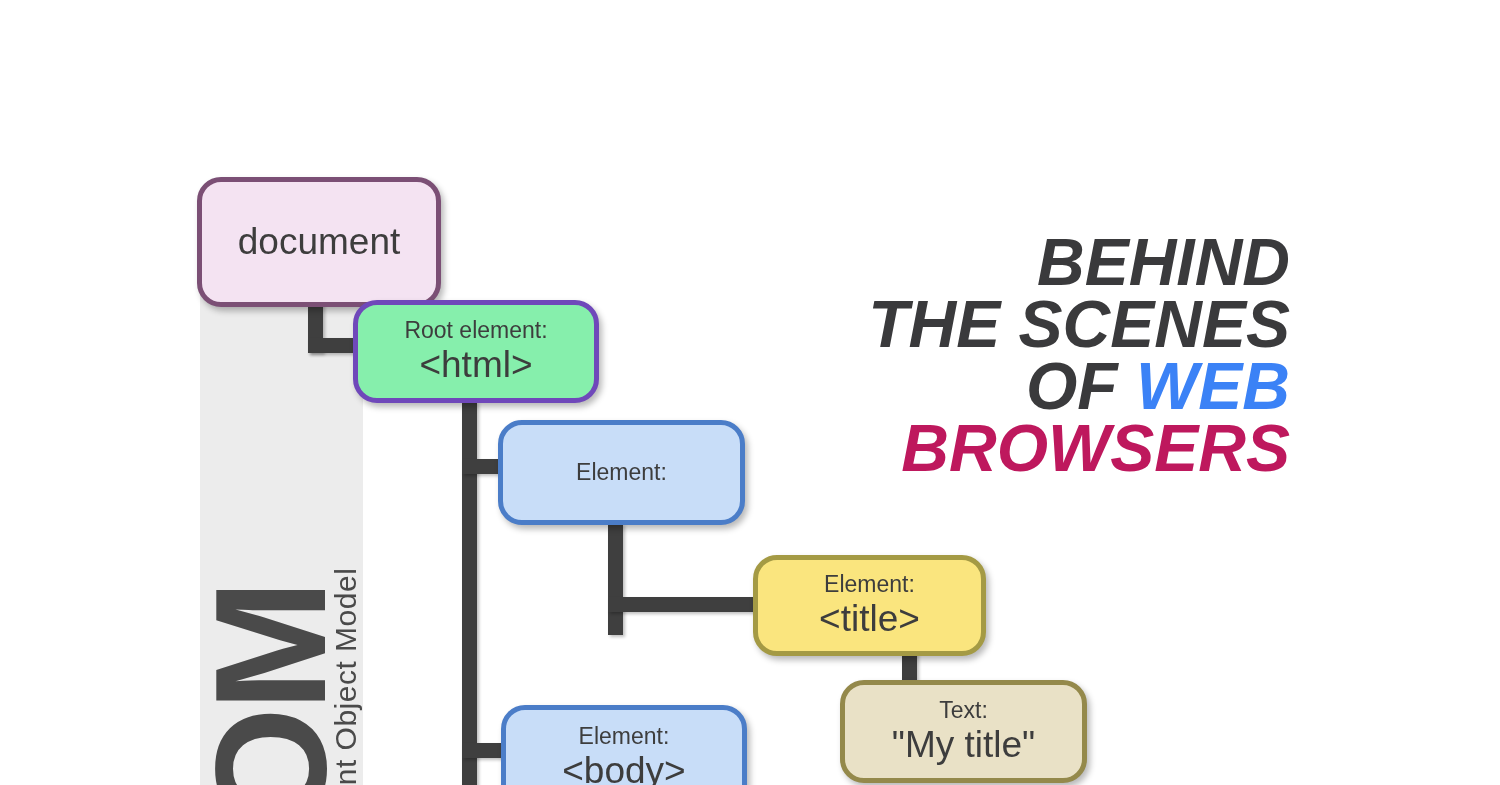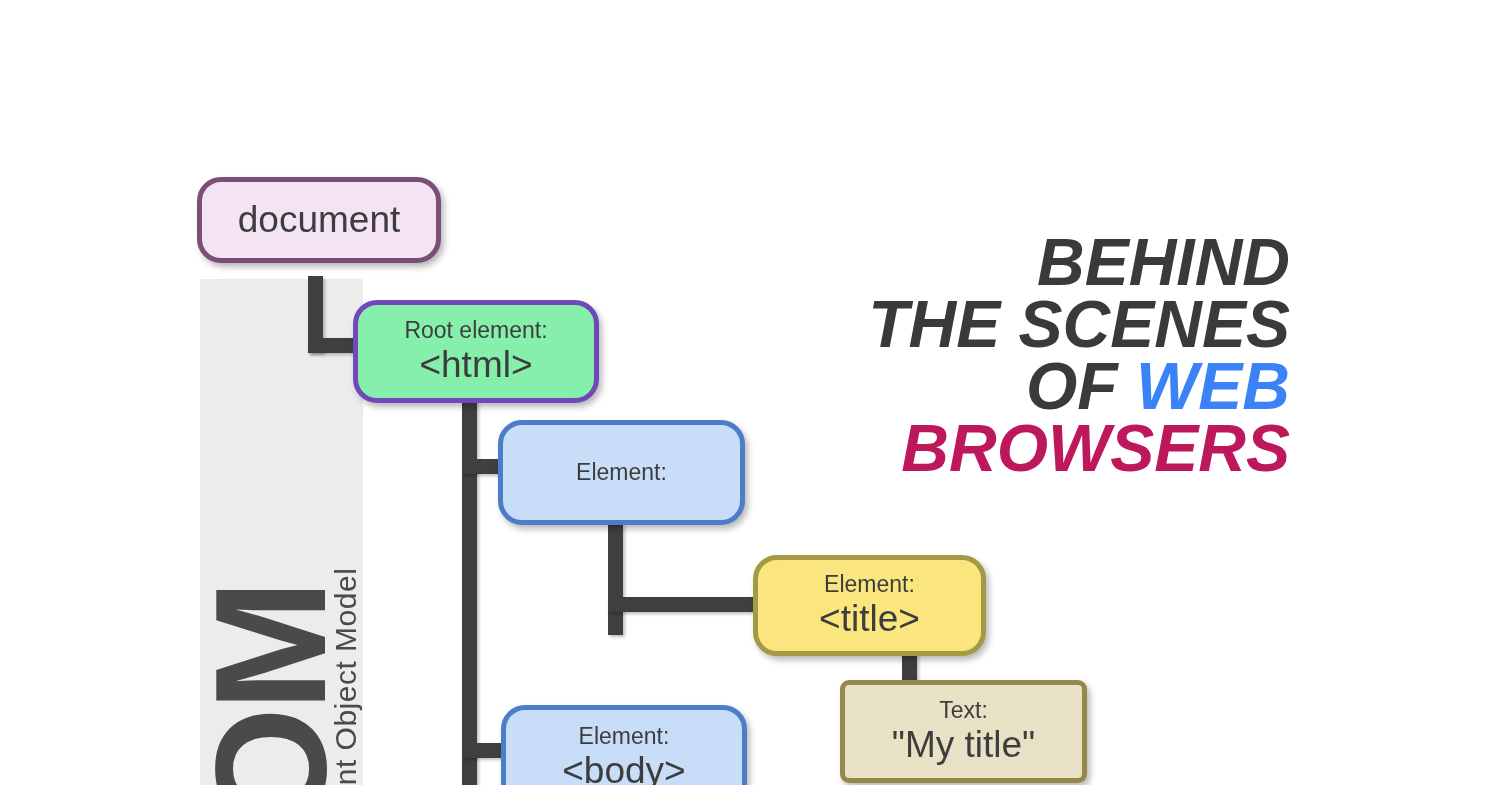--- a/index.html
+++ b/index.html
@@ -31,25 +31,25 @@
   .c-title-v {left:902px;top:652px;width:15px;height:32px;}
   
   .node{
     position:absolute;border:5px solid;border-radius:24px;
     display:flex;flex-direction:column;align-items:center;justify-content:center;
     box-shadow:3px 4px 6px rgba(0,0,0,0.28);box-sizing:border-box;
   }
   .node-label{font-size:23px;}
   .node-tag{font-size:37px;white-space:nowrap;}
   .node-tag:only-child{margin-top:0;}
-  .n-document{left:197px;top:177px;width:244px;height:86px;}
+  .n-document{left:197px;top:177px;width:244px;height:130px;}
   .n-html    {left:353px;top:300px;width:246px;height:103px;}
   .n-head    {left:498px;top:420px;width:247px;height:105px;}
   .n-title   {left:753px;top:555px;width:233px;height:101px;}
-  .n-text    {left:840px;top:680px;width:247px;height:103px;border-radius:9px;}
+  .n-text    {left:840px;top:680px;width:247px;height:103px;}
   .n-body    {left:501px;top:705px;width:246px;height:105px;}
   
   .poster-title{
     position:absolute;top:231px;right:210px;text-align:right;
     font-size:66px;line-height:62px;font-weight:bold;font-style:italic;
     white-space:nowrap;letter-spacing:0;
   }
 </style>
 </head>
 <body>

